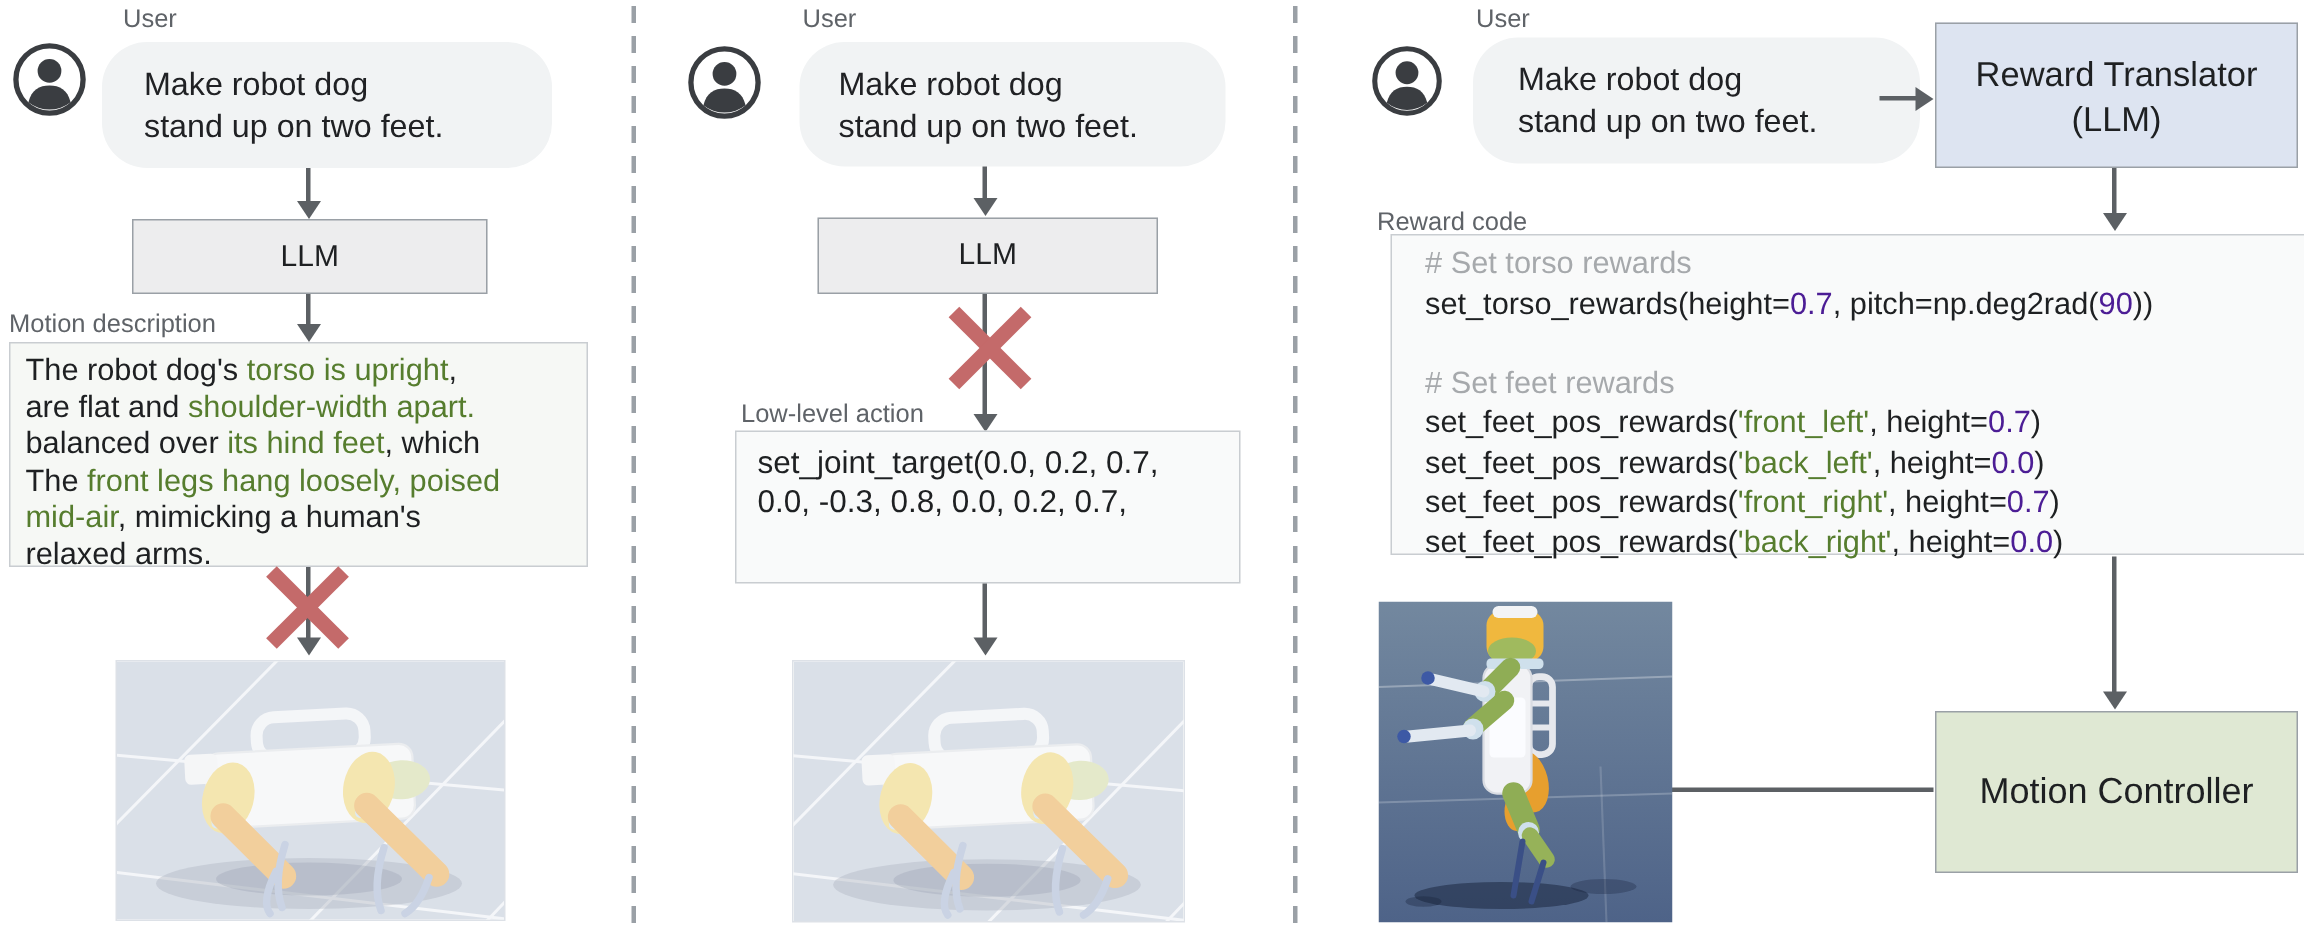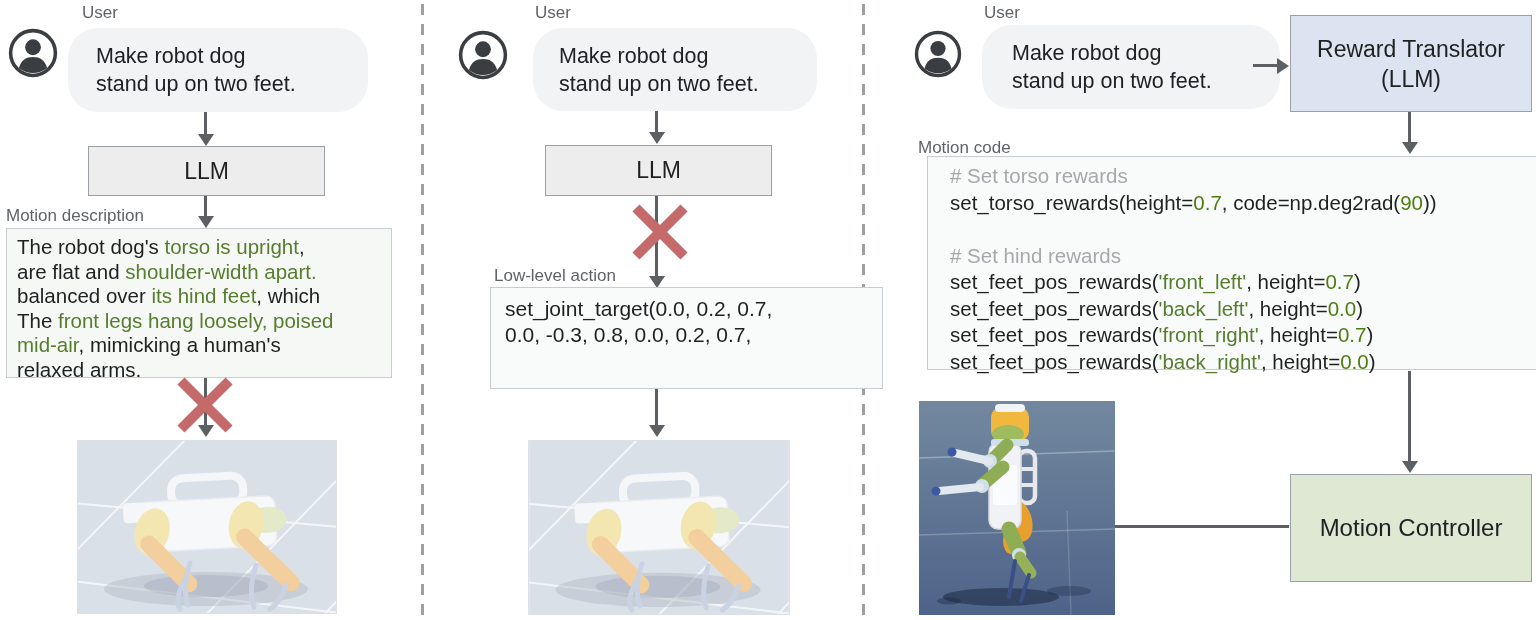--- a/index.html
+++ b/index.html
@@ -18,30 +18,30 @@
   .bubble{
     position:absolute;background:#f1f3f4;border-radius:30px;
     font-size:21.5px;line-height:28px;color:#202124;
     display:flex;flex-direction:column;justify-content:center;
   }
   .avatar{position:absolute;width:50px;height:50px;}
   .box{
     position:absolute;border:1.5px solid #9aa0a6;box-sizing:border-box;
     display:flex;align-items:center;justify-content:center;text-align:center;
   }
-  .llm-box{background:#ededee;font-size:23px;text-align:right;}
+  .llm-box{background:#ededee;font-size:20px;text-align:right;}
   .rt-box{background:#dde4f1;font-size:23px;line-height:30px;flex-direction:column;}
   .mc-box{background:#dfe8d3;font-size:24px;}
   .textbox{
     position:absolute;background:#f6f8f5;border:1.5px solid #c9cdd1;box-sizing:border-box;
   }
   .codebox{background:#f9fafa;}
   .desc-line{font-size:20.5px;line-height:24.6px;white-space:nowrap;}
   .code-line{white-space:nowrap;}
-  .seg-k{color:#1e2022;} .seg-g{color:#567d2e;} .seg-r{color:#4d7c0f;} .seg-c{color:#a6a9ac;}
+  .seg-k{color:#1e2022;} .seg-g{color:#567d2e;} .seg-r{color:#4c1d95;} .seg-c{color:#a6a9ac;}
   
   .arr-line-v{position:absolute;width:3px;background:#5c6064;}
   .arr-line-h{position:absolute;height:3px;background:#5c6064;}
   .arr-head-down{position:absolute;width:0;height:0;border-left:8px solid transparent;border-right:8px solid transparent;border-top:12px solid #5c6064;}
   .arr-head-right{position:absolute;width:0;height:0;border-top:8px solid transparent;border-bottom:8px solid transparent;border-left:12px solid #5c6064;}
   .arr-head-left{position:absolute;width:0;height:0;border-top:8px solid transparent;border-bottom:8px solid transparent;border-right:12px solid #5c6064;}
   
   .xmark{position:absolute;width:56px;height:56px;}
   .xmark::before,.xmark::after{content:"";position:absolute;top:50%;left:50%;width:68px;height:10px;background:#c46a6a;}
   .xmark::before{transform:translate(-50%,-50%) rotate(45deg);}
@@ -55,21 +55,21 @@
   .p1-motion-label{left:6px;top:206px;}
   .p1-desc{left:6px;top:228px;width:386px;height:150px;padding:6px 10px;}
   .p1-robot{left:77px;top:440px;width:258px;height:172px;border:1px solid #dde1e7;}
   .p1-x{left:177px;top:377px;}
   
   .p2-user{left:535px;top:3px;}
   .p2-avatar{left:458px;top:30px;}
   .p2-bubble{left:533px;top:28px;width:258px;height:83px;padding-left:26px;}
   .p2-llm{left:545px;top:145px;width:227px;height:51px;}
   .p2-action-label{left:494px;top:266px;}
-  .p2-code{left:490px;top:287px;width:393px;height:102px;padding:8px 0 0 14px;font-size:21px;line-height:26px;}
+  .p2-code{left:490px;top:287px;width:337px;height:102px;padding:8px 0 0 14px;font-size:21px;line-height:26px;}
   .p2-robot{left:528px;top:440px;width:260px;height:173px;border:1px solid #dde1e7;}
   .p2-x{left:632px;top:204px;}
   
   .p3-user{left:984px;top:3px;}
   .p3-avatar{left:914px;top:30px;width:48px;height:48px;}
   .p3-bubble{left:982px;top:25px;width:268px;height:84px;padding-left:30px;}
   .p3-rt{left:1290px;top:15px;width:242px;height:97px;}
   .p3-code-label{left:918px;top:138px;}
   .p3-code{left:927px;top:156px;width:625px;height:214px;padding:6px 0 0 22px;font-size:20.5px;line-height:26.5px;}
   .p3-mc{left:1290px;top:474px;width:242px;height:108px;}
@@ -268,28 +268,28 @@
     <div class="box rt-box p3-rt">
       <div>Reward Translator</div>
       <div>(LLM)</div>
     </div>
 
     <div>
       <div class="arr-line-v" style="left:1408px;top:112px;height:31px;"></div>
       <div class="arr-head-down" style="left:1402px;top:142px;"></div>
     </div>
 
-    <div class="gray-label p3-code-label">Motion code</div>
+    <div class="gray-label p3-code-label">Reward code</div>
 
     <div class="textbox codebox p3-code">
       <div>
           <div class="code-line"><span class="seg-c"># Set torso rewards</span></div>
-          <div class="code-line"><span class="seg-k">set_torso_rewards(height=</span><span class="seg-r">0.7</span><span class="seg-k">, code=np.deg2rad(</span><span class="seg-r">90</span><span class="seg-k">))</span></div>
+          <div class="code-line"><span class="seg-k">set_torso_rewards(height=</span><span class="seg-r">0.7</span><span class="seg-k">, pitch=np.deg2rad(</span><span class="seg-r">90</span><span class="seg-k">))</span></div>
           <div class="code-line">&nbsp;</div>
-          <div class="code-line"><span class="seg-c"># Set hind rewards</span></div>
+          <div class="code-line"><span class="seg-c"># Set feet rewards</span></div>
           <div class="code-line"><span class="seg-k">set_feet_pos_rewards(</span><span class="seg-g">'front_left'</span><span class="seg-k">, height=</span><span class="seg-r">0.7</span><span class="seg-k">)</span></div>
           <div class="code-line"><span class="seg-k">set_feet_pos_rewards(</span><span class="seg-g">'back_left'</span><span class="seg-k">, height=</span><span class="seg-r">0.0</span><span class="seg-k">)</span></div>
           <div class="code-line"><span class="seg-k">set_feet_pos_rewards(</span><span class="seg-g">'front_right'</span><span class="seg-k">, height=</span><span class="seg-r">0.7</span><span class="seg-k">)</span></div>
           <div class="code-line"><span class="seg-k">set_feet_pos_rewards(</span><span class="seg-g">'back_right'</span><span class="seg-k">, height=</span><span class="seg-r">0.0</span><span class="seg-k">)</span></div>
         </div>
     </div>
 
     <div>
       <div class="arr-line-v" style="left:1408px;top:371px;height:91px;"></div>
       <div class="arr-head-down" style="left:1402px;top:461px;"></div>

